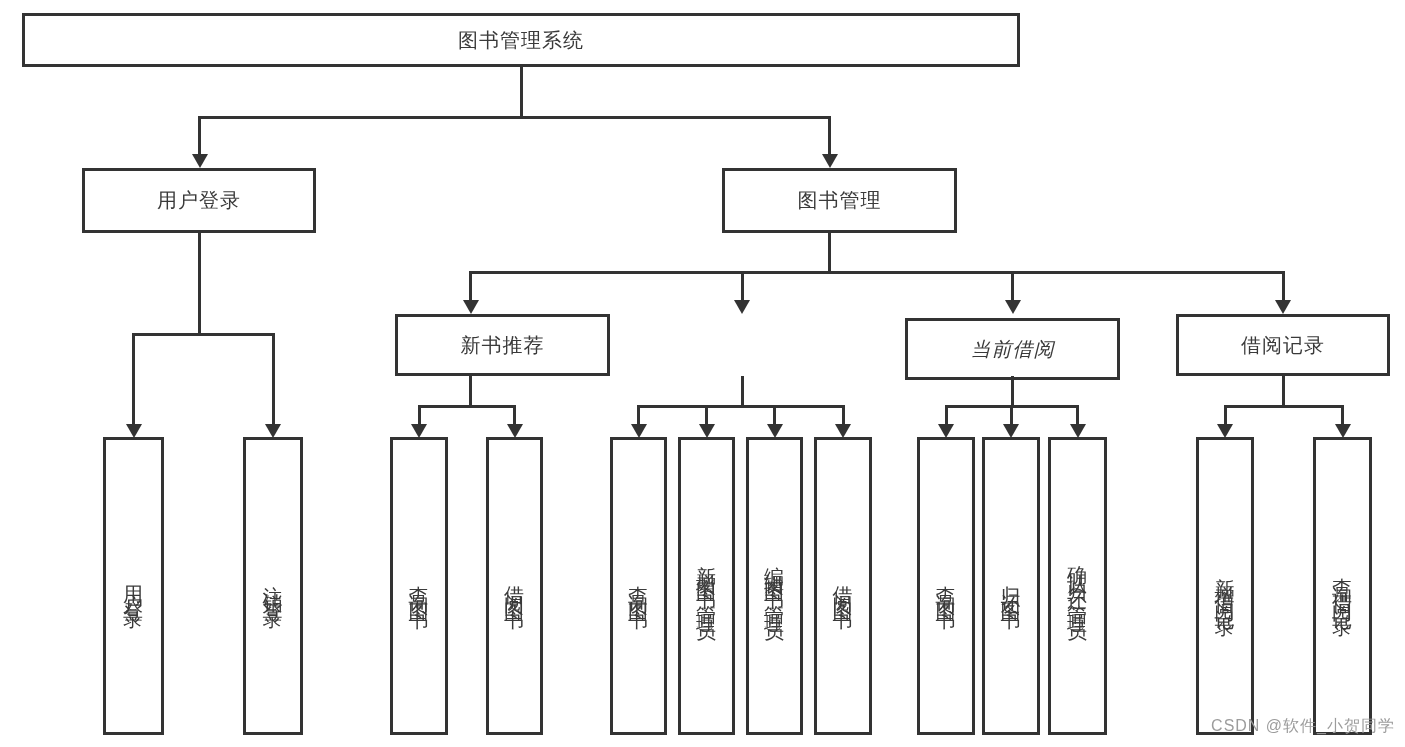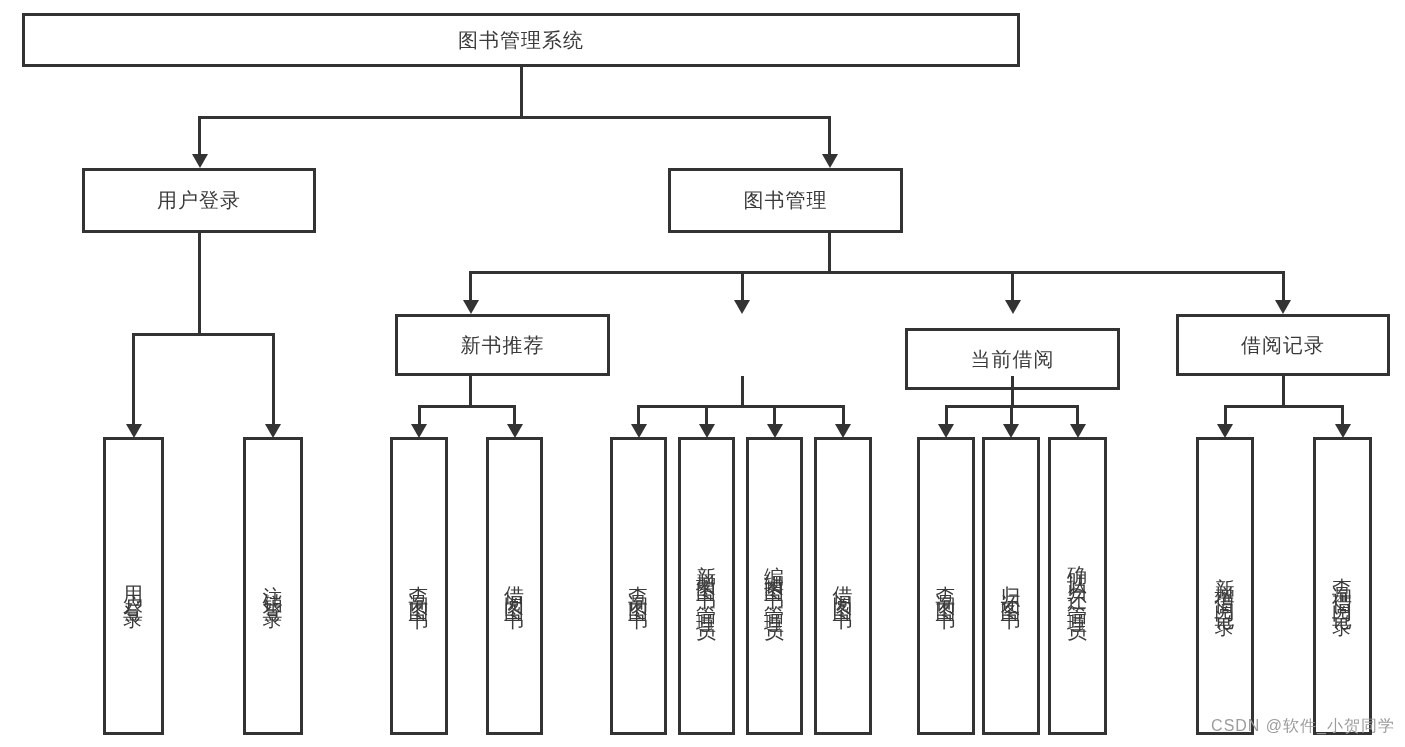--- a/index.html
+++ b/index.html
@@ -39,24 +39,24 @@
     writing-mode: vertical-rl;
     text-orientation: mixed;
     font-size: 20px;
     letter-spacing: 8px;
     line-height: 1;
     color: #3a3a3a;
   }
   
   #b-root        { left: 22px;   top: 13px;  width: 998px; height: 54px; }
   #b-user-login  { left: 82px;   top: 168px; width: 234px; height: 65px; }
-  #b-book-mgmt   { left: 668px;  top: 168px; width: 235px; height: 65px; }
+  #b-book-mgmt   { left: 722px;  top: 168px; width: 235px; height: 65px; }
   #b-new-books   { left: 363px;  top: 314px; width: 215px; height: 62px; margin-left: 32px; }
   #b-book-borrow { left: 634px;  top: 314px; width: 216px; height: 62px; }
-  #b-current     { left: 905px;  top: 328px; width: 215px; height: 62px; }
+  #b-current     { left: 905px;  top: 318px; width: 215px; height: 62px; font-style: italic; }
   #b-records     { left: 1176px; top: 314px; width: 214px; height: 62px; }
   
   #v1  { left: 103px;  width: 61px; }
   #v2  { left: 243px;  width: 60px; }
   #v3  { left: 390px;  width: 58px; }
   #v4  { left: 486px;  width: 57px; }
   #v5  { left: 610px;  width: 57px; }
   #v6  { left: 678px;  width: 57px; }
   #v7  { left: 746px;  width: 57px; }
   #v8  { left: 814px;  width: 58px; }

